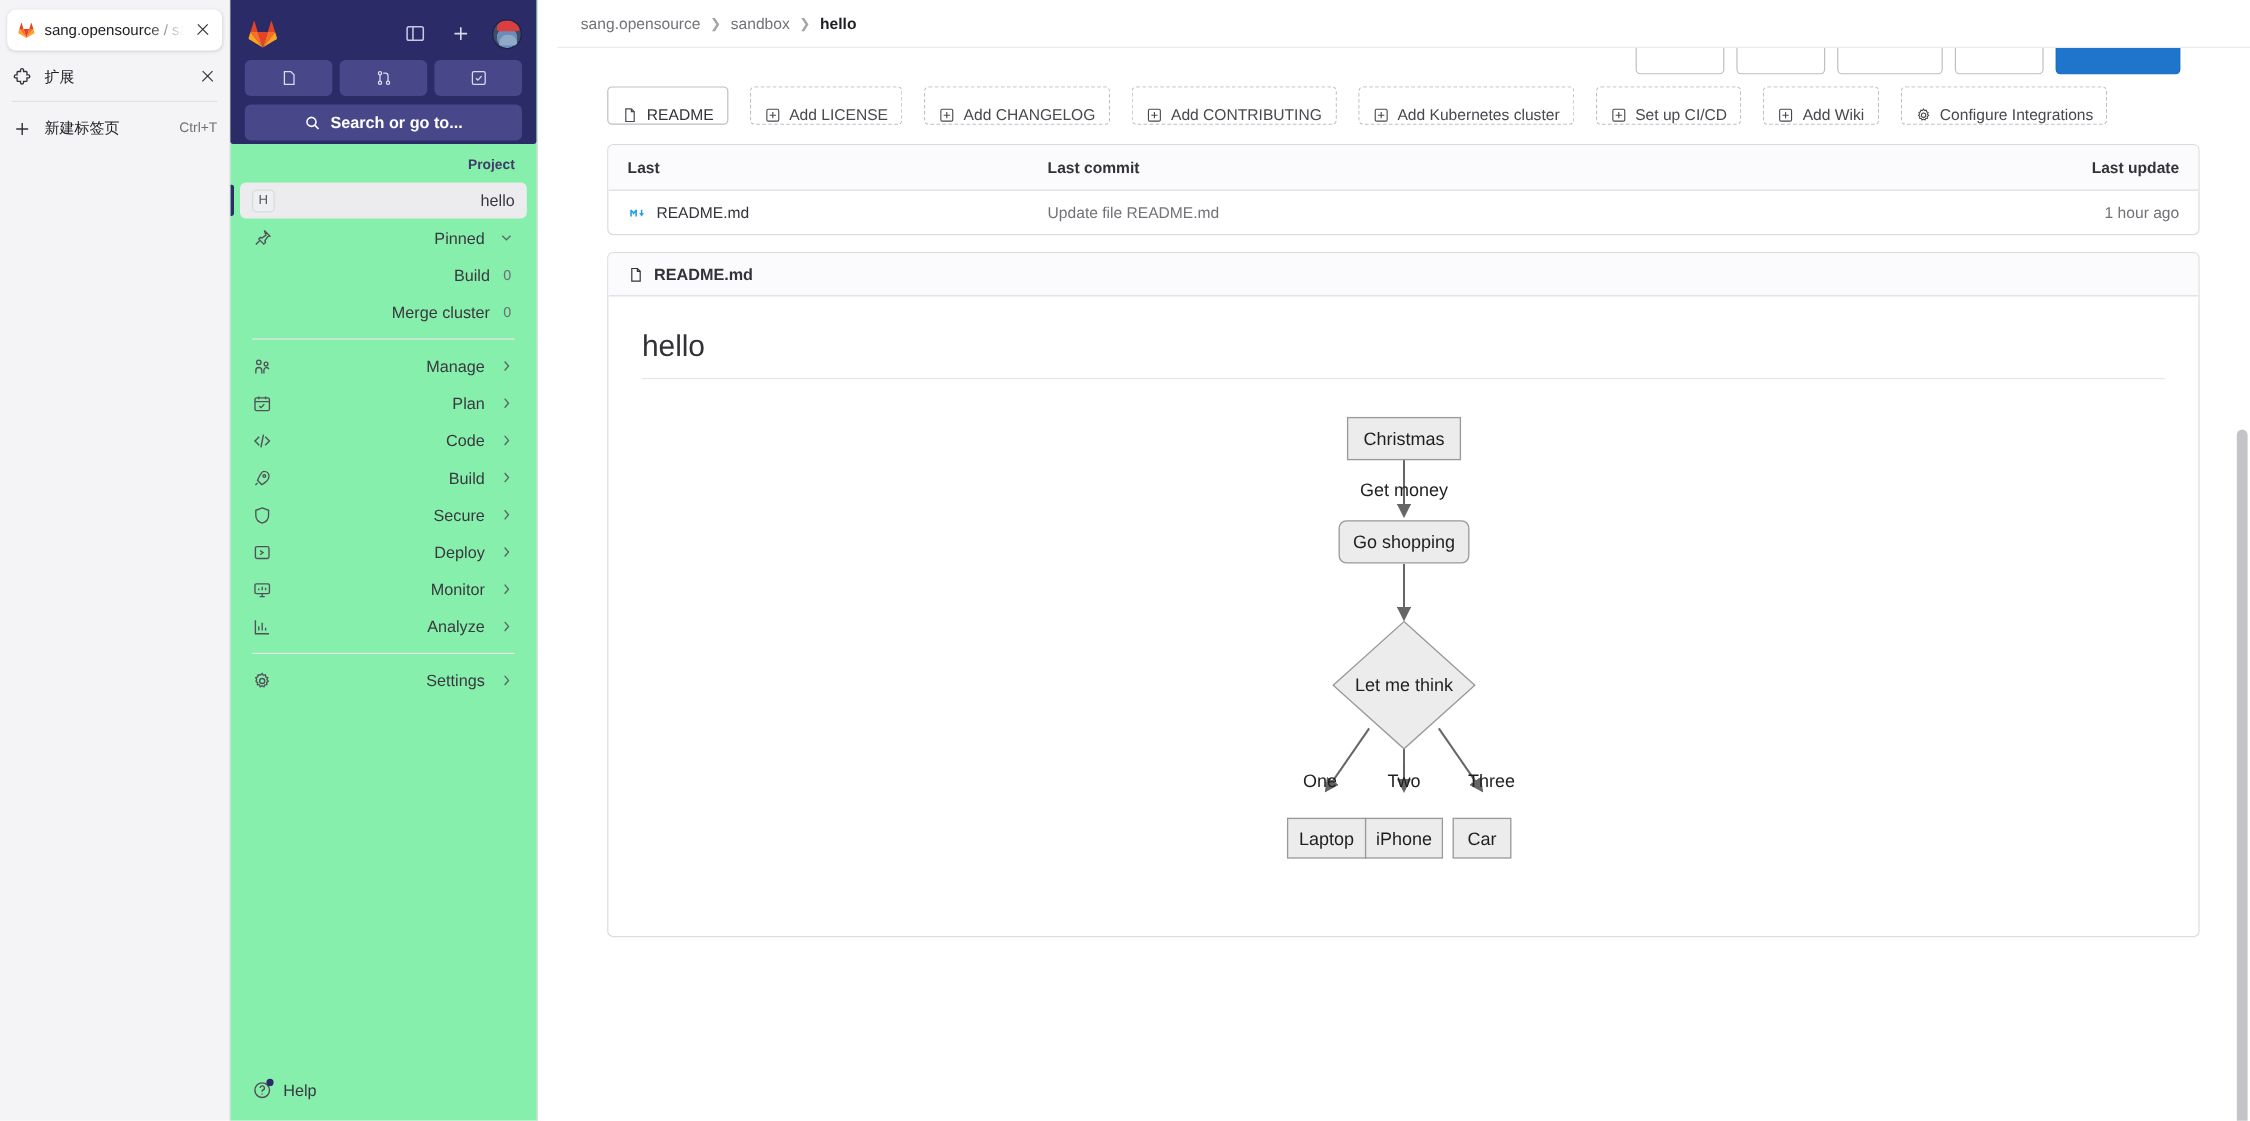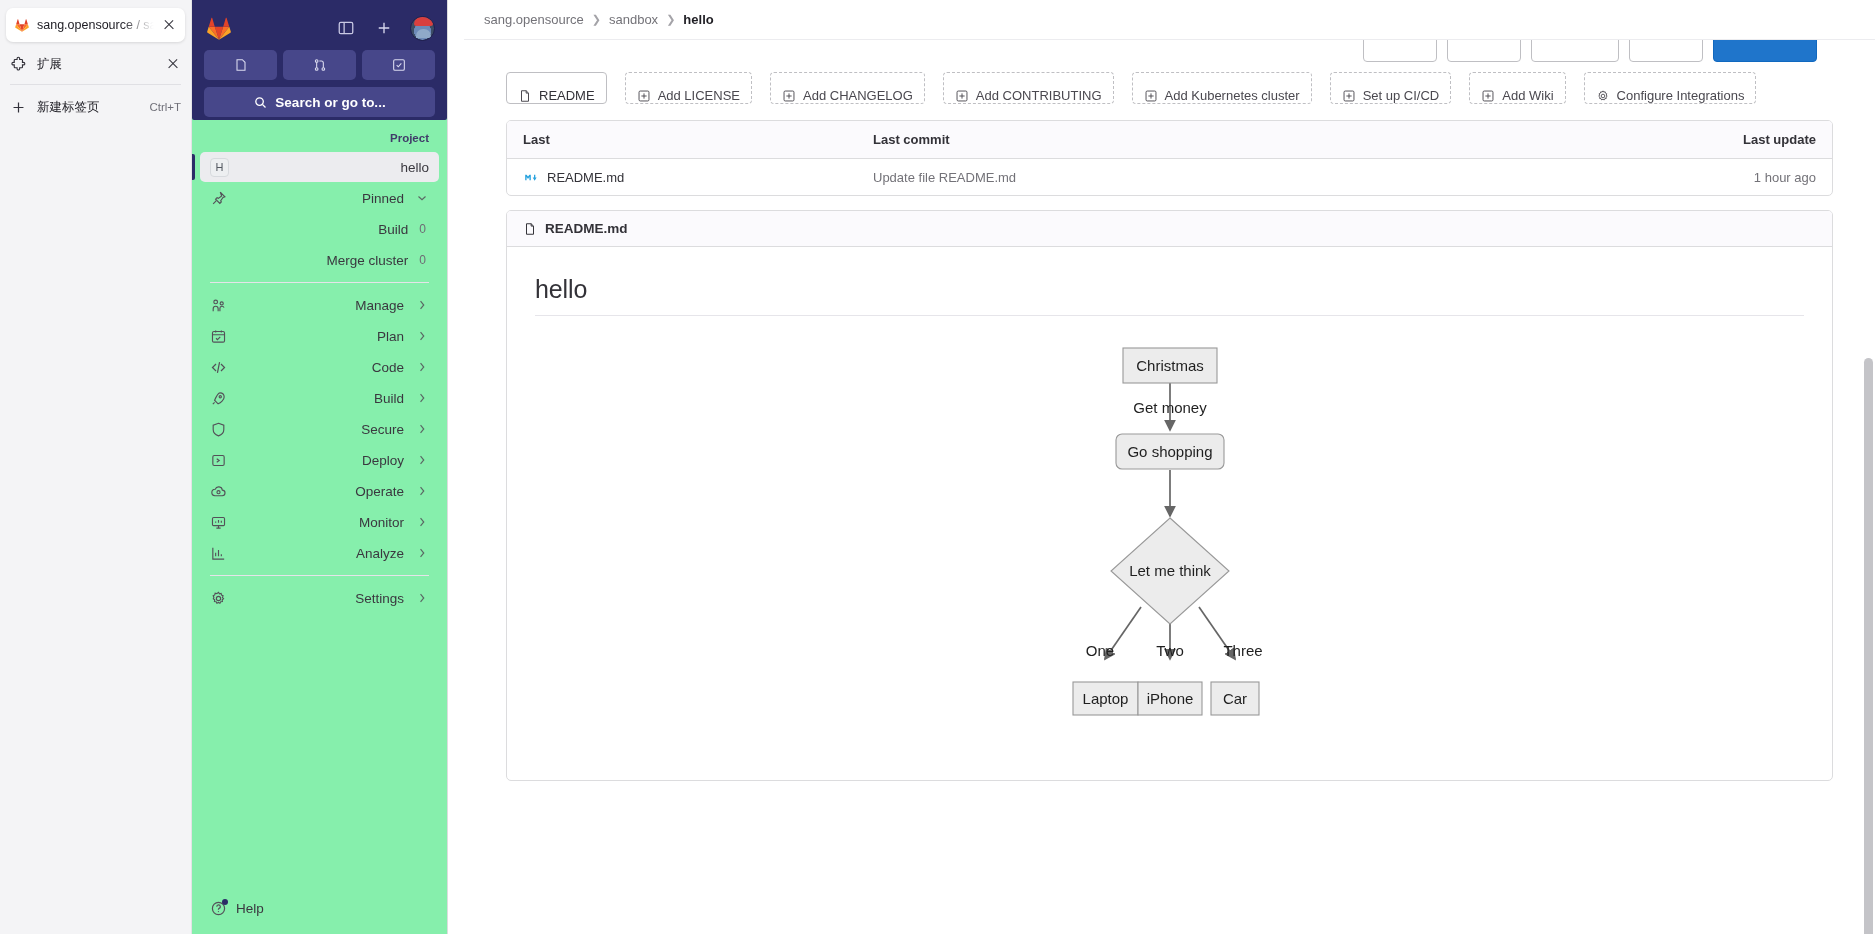--- a/index.html
+++ b/index.html
@@ -403,30 +403,20 @@
         <svg class="nav-ico" viewBox="0 0 24 24" fill="none" stroke="#535158" stroke-width="1.6">
           <rect x="4" y="5" width="16" height="14" rx="2"></rect>
             <path d="M9.5 9.5 13 12l-3.5 2.5"></path>
         </svg>
         <span class="nav-label">Deploy</span>
         <svg class="chev" viewBox="0 0 24 24" fill="none" stroke="#535158" stroke-width="2">
             <path d="M9.5 5.5 15 12l-5.5 6.5"></path>
           </svg>
       </div>
 
-      <div class="nav-item">
-        <svg class="nav-ico" viewBox="0 0 24 24" fill="none" stroke="#535158" stroke-width="1.6">
-          <path d="M7 18h10a4 4 0 0 0 .4-8 5.2 5.2 0 0 0-10-1.2A3.6 3.6 0 0 0 7 18z"></path>
-            <circle cx="12" cy="13" r="2.2"></circle>
-        </svg>
-        <span class="nav-label">Operate</span>
-        <svg class="chev" viewBox="0 0 24 24" fill="none" stroke="#535158" stroke-width="2">
-            <path d="M9.5 5.5 15 12l-5.5 6.5"></path>
-          </svg>
-      </div>
 
       <div class="nav-item">
         <svg class="nav-ico" viewBox="0 0 24 24" fill="none" stroke="#535158" stroke-width="1.6">
           <rect x="3.5" y="5" width="17" height="11.5" rx="1.6"></rect>
             <path d="M9 20h6M12 16.5V20M8 12.5v-2M12 12.5v-4M16 12.5v-3"></path>
         </svg>
         <span class="nav-label">Monitor</span>
         <svg class="chev" viewBox="0 0 24 24" fill="none" stroke="#535158" stroke-width="2">
             <path d="M9.5 5.5 15 12l-5.5 6.5"></path>
           </svg>

